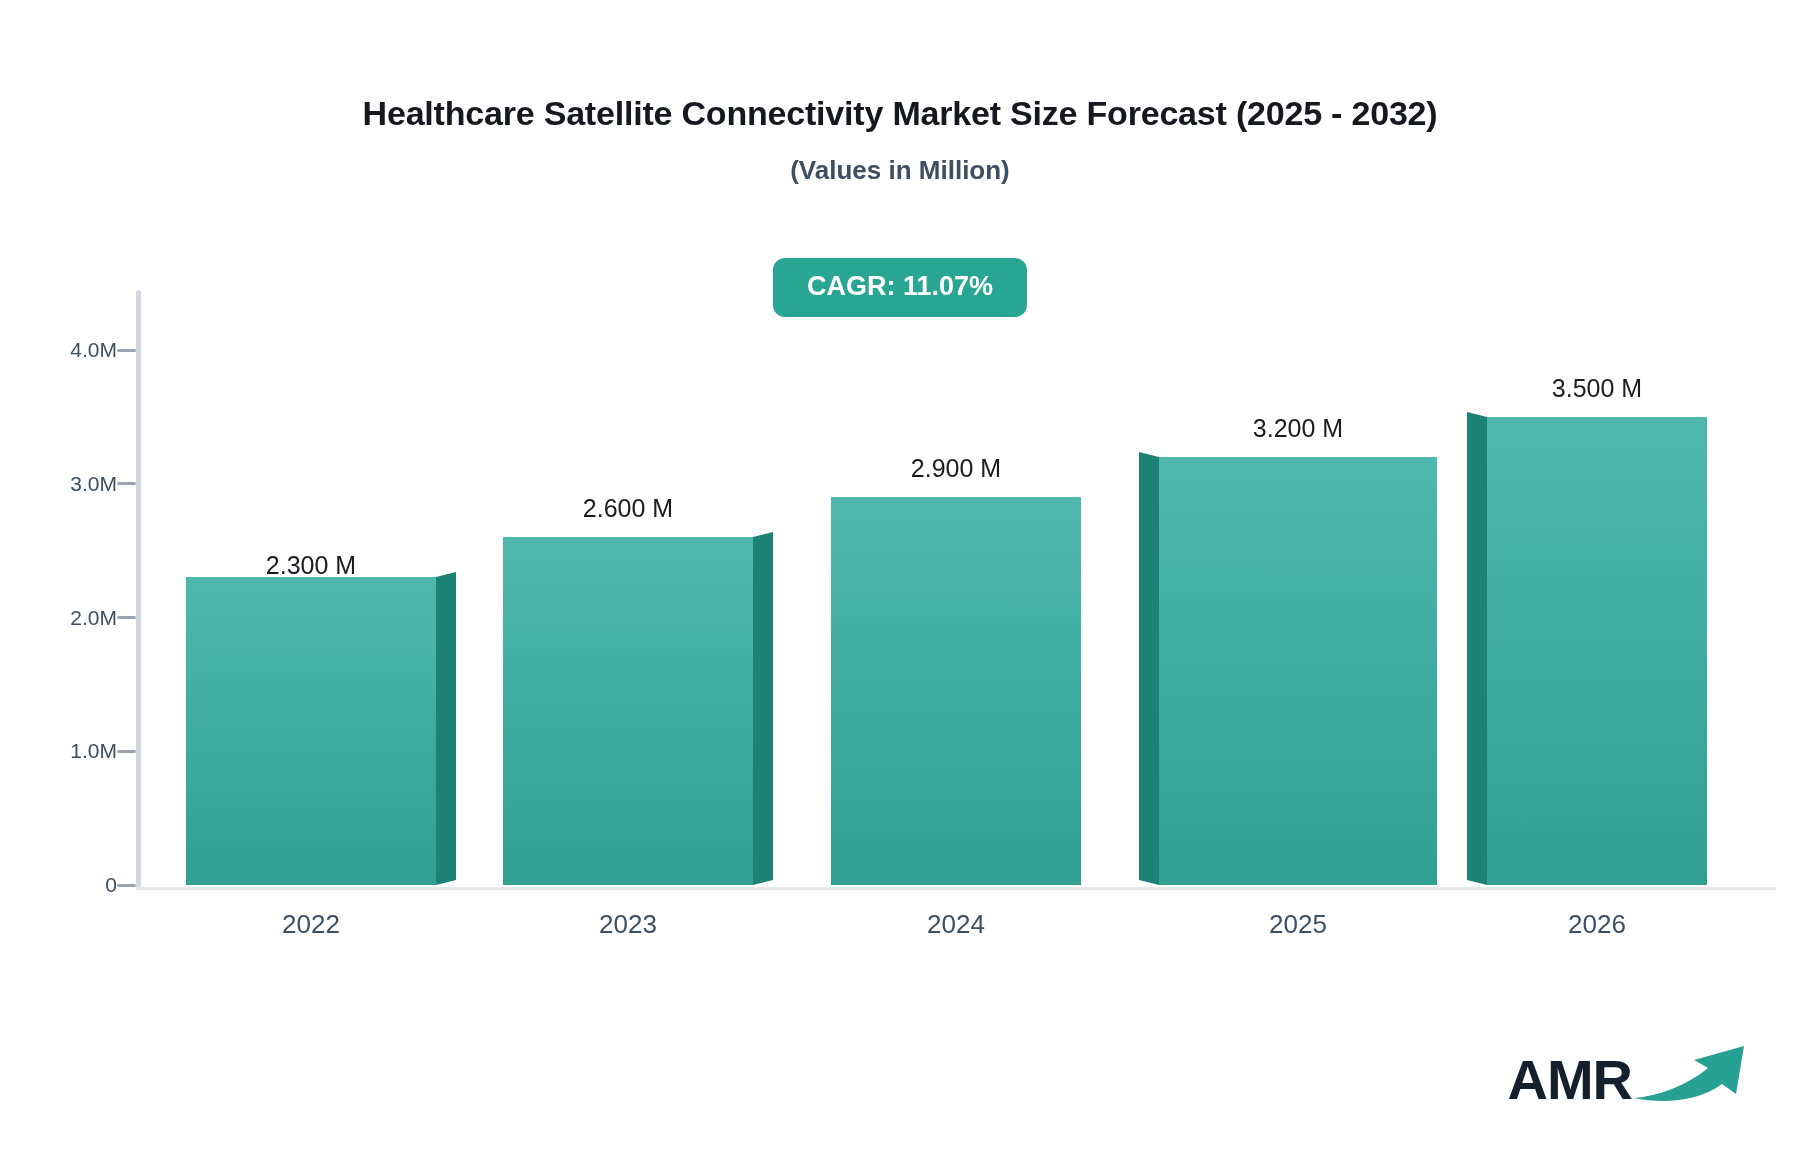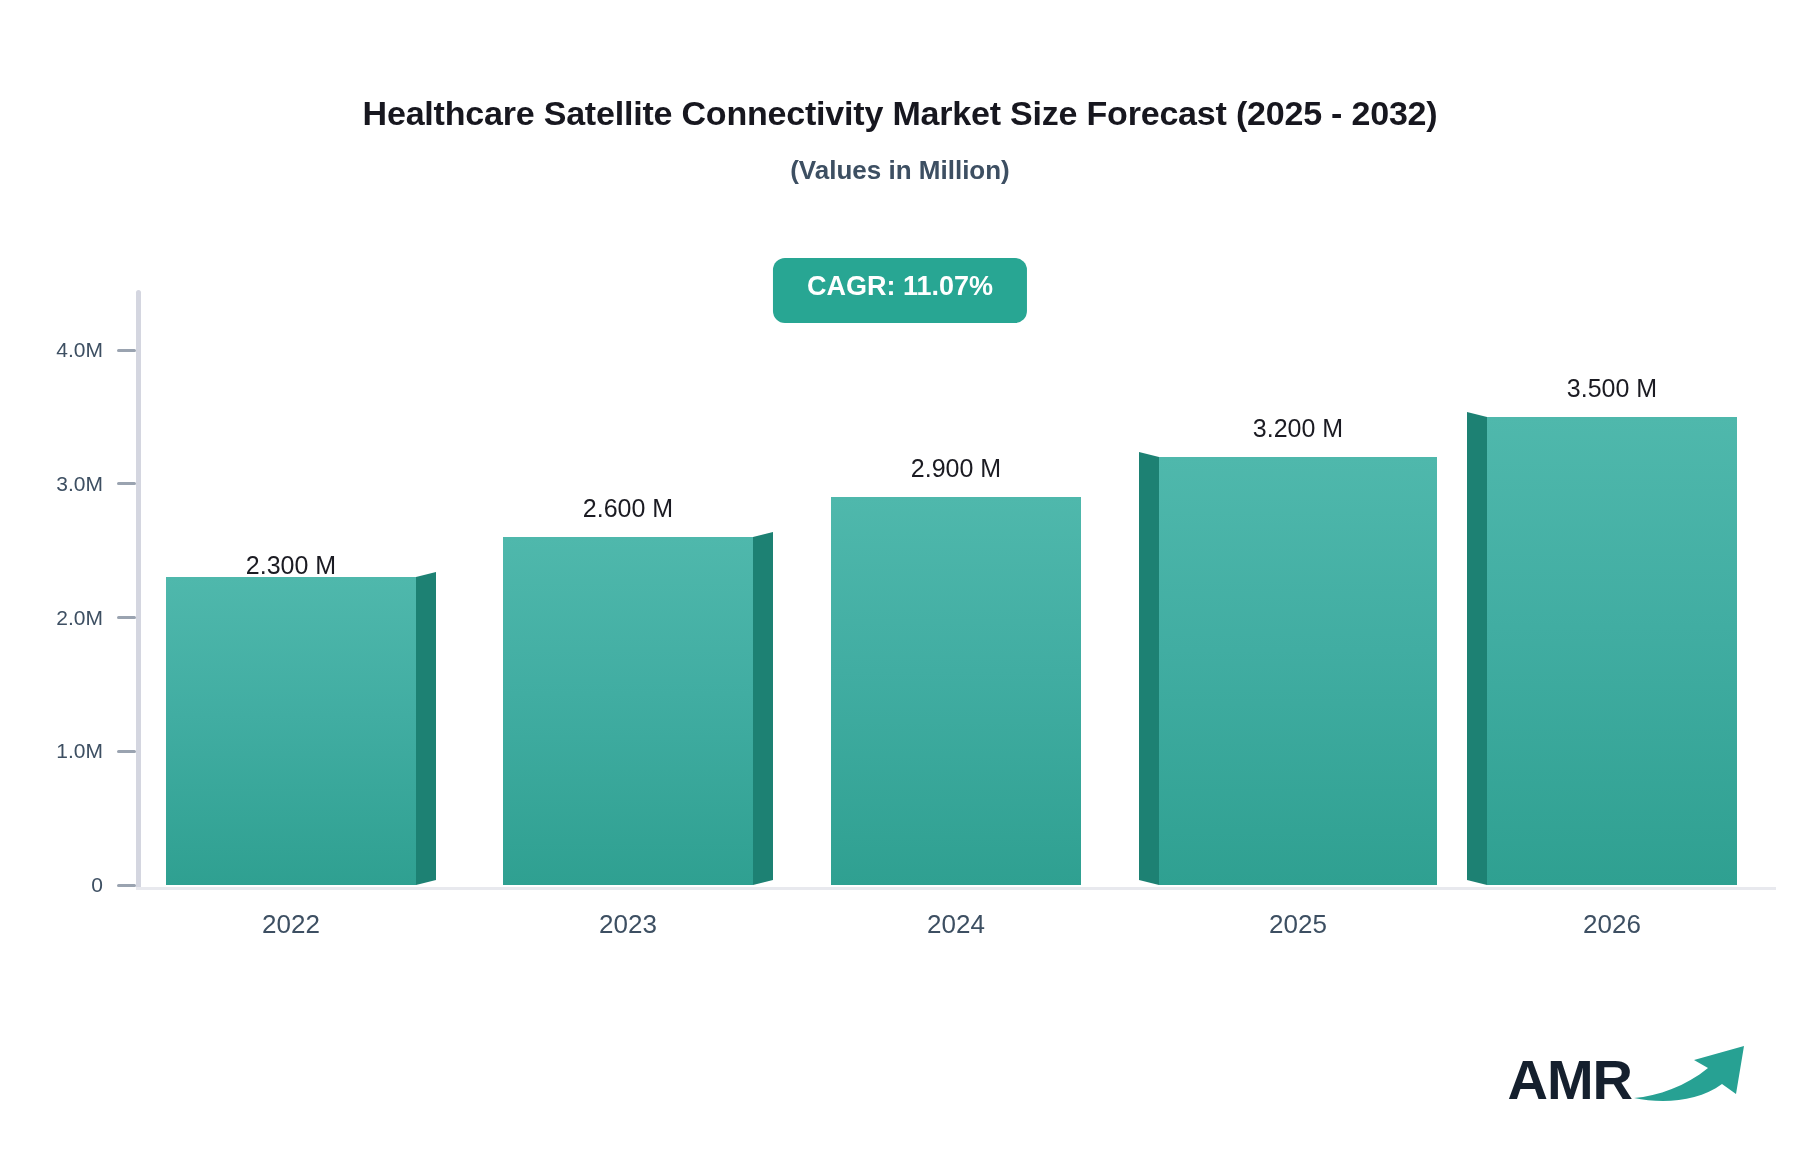--- a/index.html
+++ b/index.html
@@ -46,21 +46,21 @@
   
   .cagr-badge {
     position: absolute;
     top: 258px;
     left: 50%;
     transform: translateX(-50%);
     background: #28a693;
     color: #ffffff;
     font-size: 27px;
     font-weight: bold;
-    padding: 15px 34px 23px 34px;
+    padding: 15px 34px 17px 34px;
     border-radius: 12px;
     white-space: nowrap;
     line-height: 1;
   }
 
   
   
   .plot {
     position: absolute;
     left: 0;
@@ -88,21 +88,20 @@
     background: #e8e9ee;
   }
 
   .ytick {
     position: absolute;
     right: 0;
     height: 30px;
     display: flex;
     align-items: center;
     justify-content: flex-end;
-    gap: 14px;
   }
 
   .ytick .lbl {
     font-size: 21px;
     color: #3d4f62;
     font-weight: 500;
     white-space: nowrap;
   }
 
   .ytick .dash {
@@ -250,21 +249,21 @@
         <div class="ytick-wrap" style="top: 335px;">
           <div class="ytick">
             <span class="lbl">4.0M</span>
             <span class="dash"></span>
           </div>
         </div>
       </div>
   </div>
 
   <div class="bars" id="bars">
-      <div class="bar-group" style="left: 166px; width: 250px; height: 291px; margin-top: 41px;">
+      <div class="bar-group" style="left: 186px; width: 250px; height: 291px; margin-top: 41px;">
         <span class="bar-value">2.300 M</span>
         <span class="bar-side right" style="height:307.625px"></span>
         <span class="bar-face" style="height:307.625px"></span>
         <span class="bar-cat">2022</span>
       </div>
       <div class="bar-group" style="left: 503px; width: 250px; height: 347.75px; margin-top: 34px;">
         <span class="bar-value">2.600 M</span>
         <span class="bar-side right" style="height:347.75px"></span>
         <span class="bar-face" style="height:347.75px"></span>
         <span class="bar-cat">2023</span>
@@ -273,21 +272,21 @@
         <span class="bar-value">2.900 M</span>
         <span class="bar-face" style="height:387.875px"></span>
         <span class="bar-cat">2024</span>
       </div>
       <div class="bar-group" style="left: 1159px; width: 278px; height: 428px;">
         <span class="bar-value">3.200 M</span>
         <span class="bar-side left" style="height:428px"></span>
         <span class="bar-face" style="height:428px"></span>
         <span class="bar-cat">2025</span>
       </div>
-      <div class="bar-group" style="left: 1487px; width: 250px; height: 468.125px;">
+      <div class="bar-group" style="left: 1487px; width: 220px; height: 468.125px;">
         <span class="bar-value">3.500 M</span>
         <span class="bar-side left" style="height:468.125px"></span>
         <span class="bar-face" style="height:468.125px"></span>
         <span class="bar-cat">2026</span>
       </div>
     </div>
 
   <div class="logo">
     <span class="logo-text">AMR</span>
     <span class="logo-arrow">

